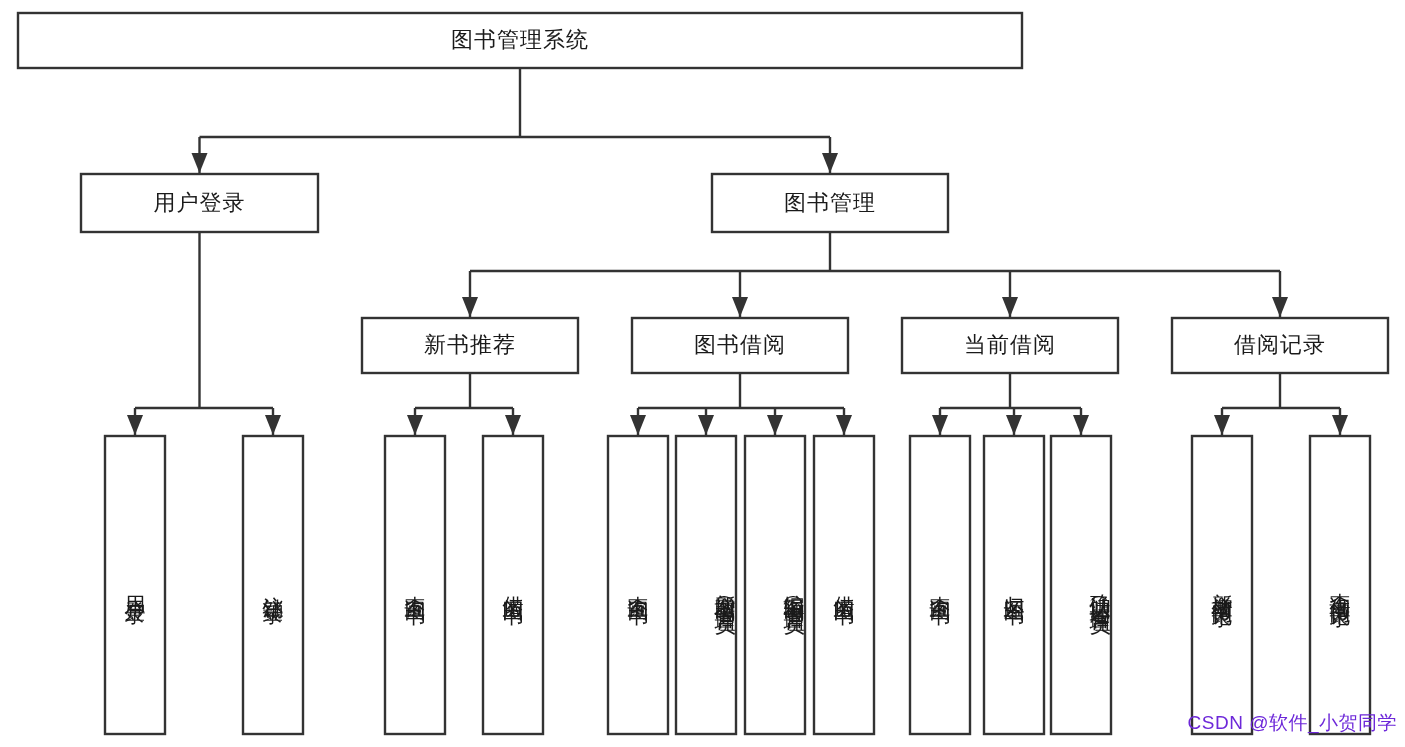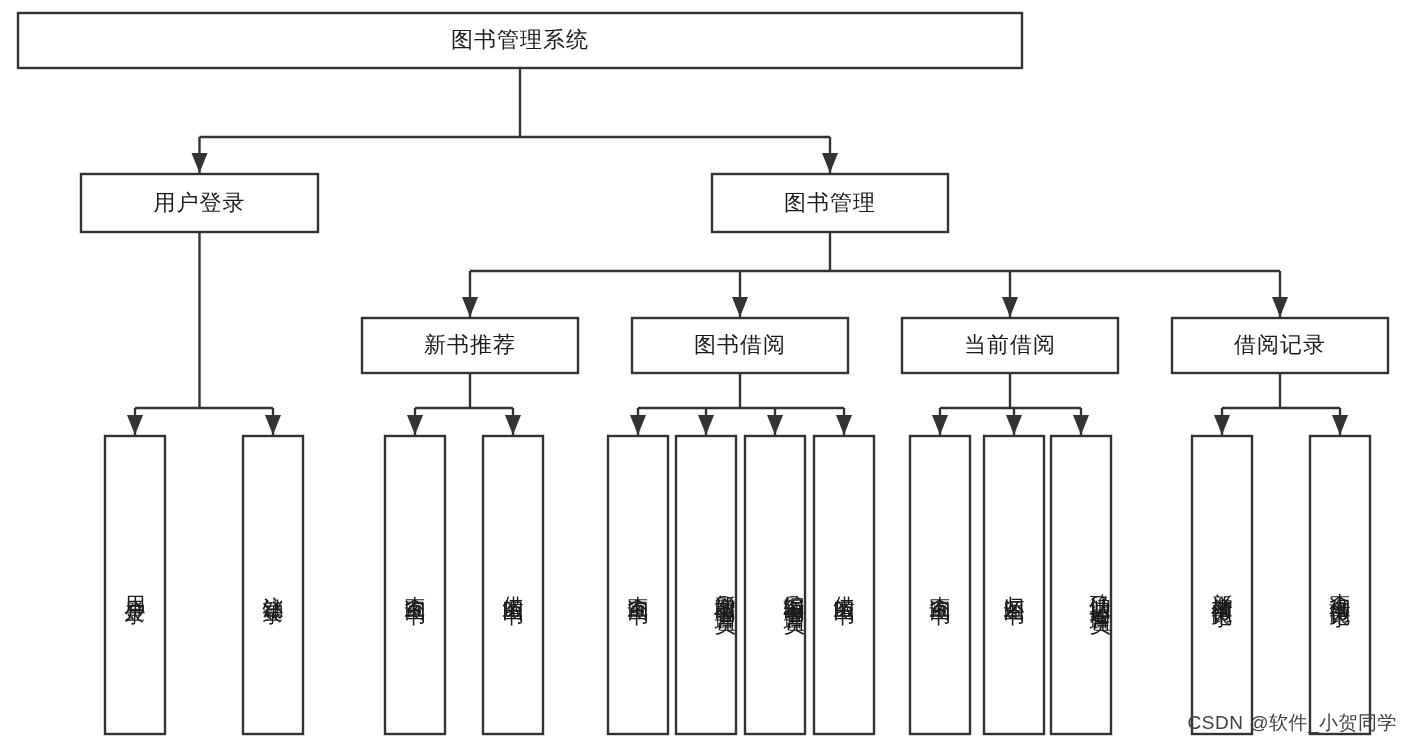--- a/index.html
+++ b/index.html
@@ -67,21 +67,21 @@
   }
   .leaf-label.centered {
     align-items: center;
   }
   .watermark {
     position: absolute;
     right: 8px;
     bottom: 4px;
     font-family: "Liberation Sans", "DejaVu Sans", sans-serif;
     font-size: 19px;
-    color: #404040;
+    color: #6d28d9;
     letter-spacing: 0.5px;
     white-space: nowrap;
     user-select: none;
   }
 </style>
 </head>
 <body>
 
 <div id="diagram-root">
 

